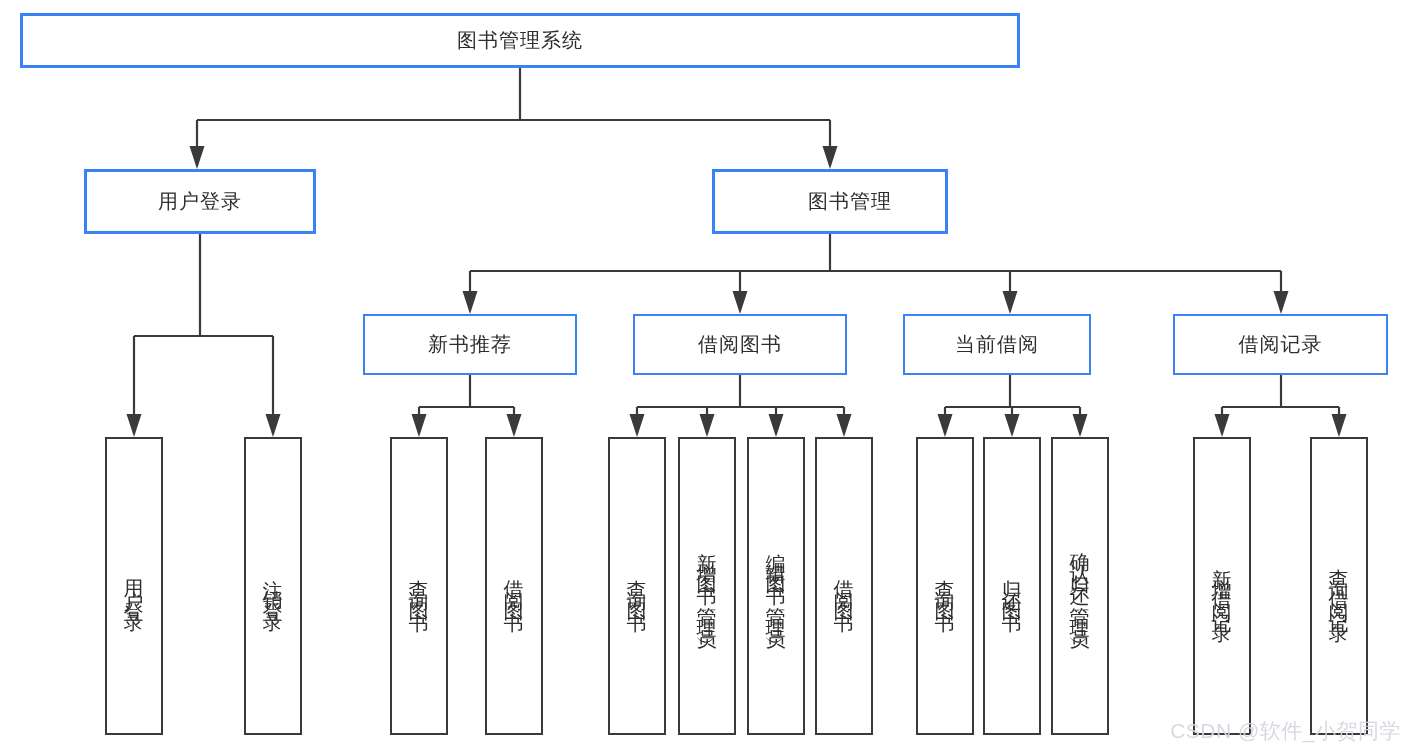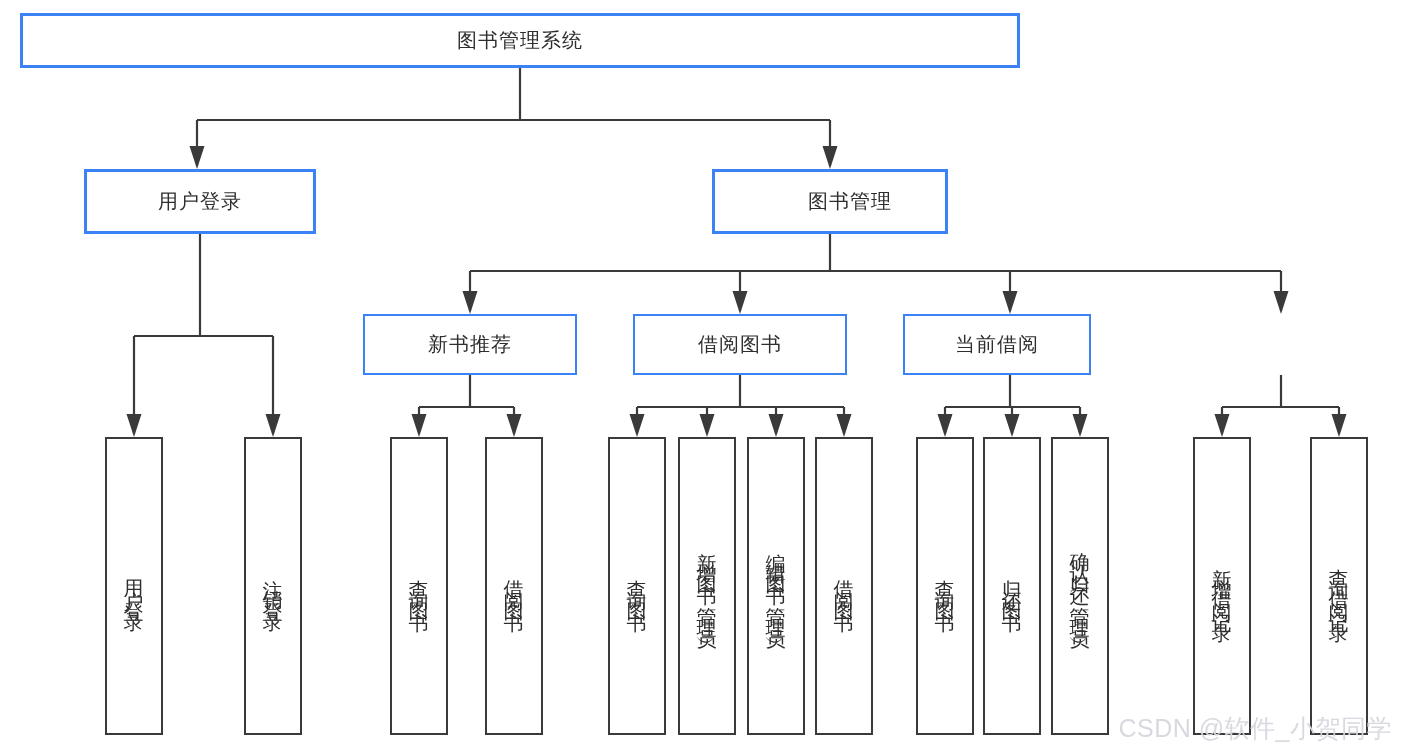--- a/index.html
+++ b/index.html
@@ -51,22 +51,22 @@
   .n-l3-4{left:1173px;top:314px;width:215px;height:61px;}
   .n-lf1{left:105px;}  .n-lf2{left:244px;}
   .n-lf3{left:390px;}  .n-lf4{left:485px;}
   .n-lf5{left:608px;}  .n-lf6{left:678px;}
   .n-lf7{left:747px;}  .n-lf8{left:815px;}
   .n-lf9{left:916px;}  .n-lf10{left:983px;}
   .n-lf11{left:1051px;}
   .n-lf12{left:1193px;} .n-lf13{left:1310px;}
   #watermark{
     position:absolute;
-    right:13px;bottom:2px;
-    font-size:25px;
+    right:4px;bottom:2px;
+    font-size:21px;
     color:rgba(214,214,222,0.95);
     z-index:5;
     letter-spacing:0.5px;
     white-space:nowrap;
   }
 </style>
 </head>
 <body>
 
 <div id="stage">
@@ -117,20 +117,23 @@
 
   <div class="box lvl3 n-l3-1">
     <span>新书推荐</span>
   </div>
   <div class="box lvl3 n-l3-2">
     <span>借阅图书</span>
   </div>
   <div class="box lvl3 n-l3-3">
     <span>当前借阅</span>
   </div>
+  <div class="box lvl3 n-l3-4">
+    <span>借阅记录</span>
+  </div>
 
   <div class="vbox n-lf1">
     <span>用户登录</span>
   </div>
   <div class="vbox n-lf2">
     <span>注销登录</span>
   </div>
 
   <div class="vbox n-lf3">
     <span>查询图书</span>

